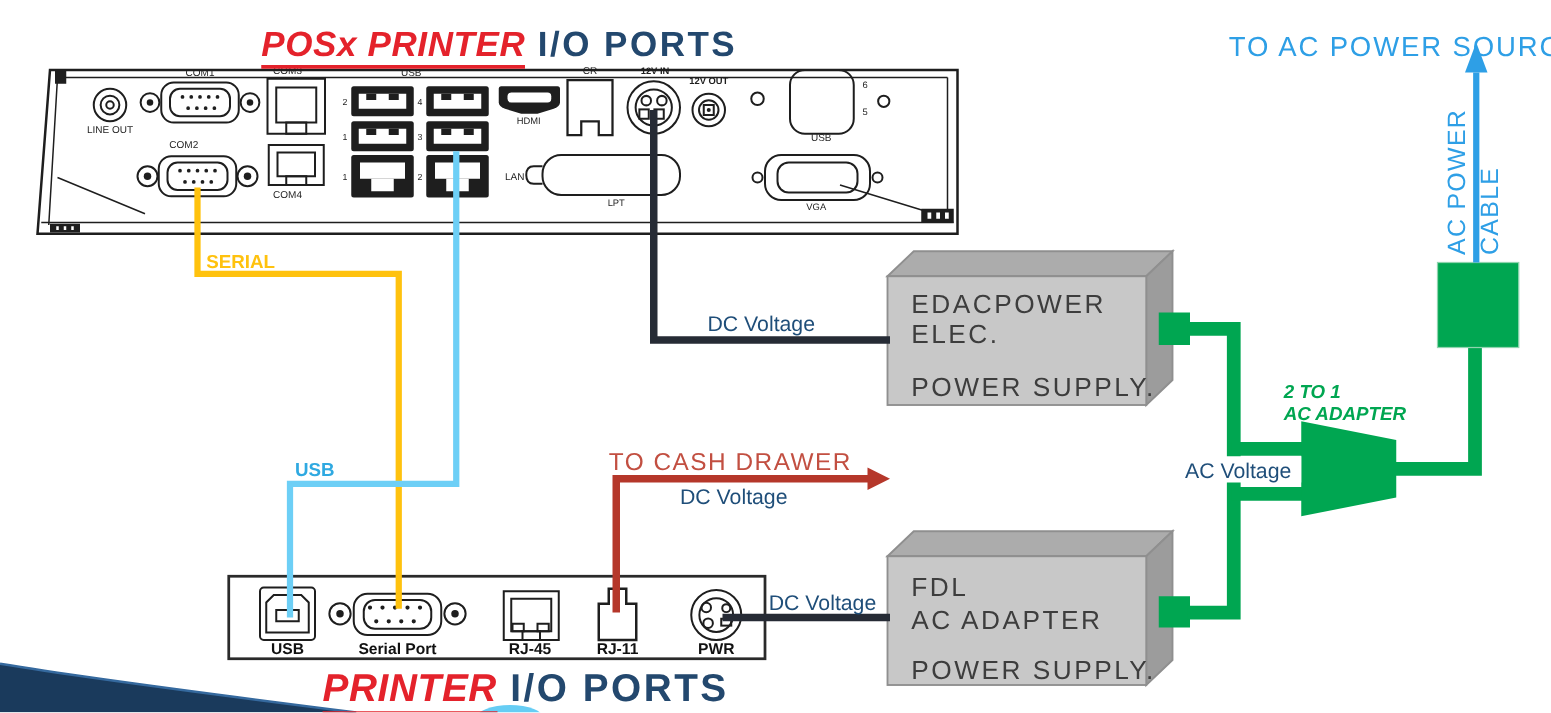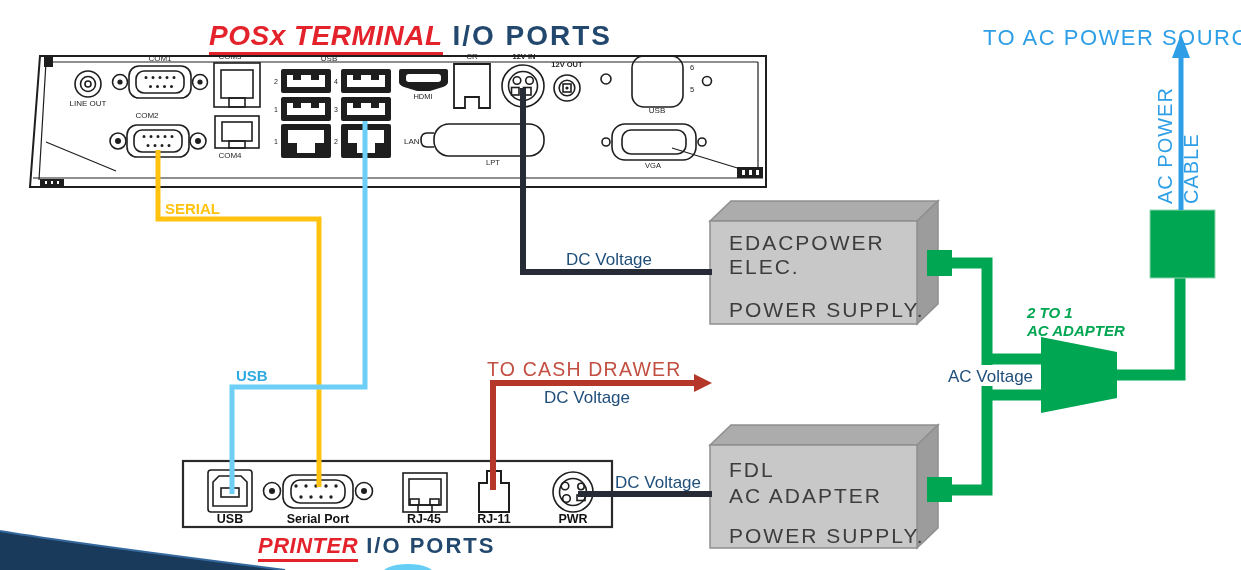--- a/index.html
+++ b/index.html
@@ -45,21 +45,21 @@
   .greenlbl{font-size:15px;font-weight:bold;font-style:italic;fill:var(--green);}
   .cyanlbl{font-size:22px;fill:var(--arrow_blue);letter-spacing:1.5px;}
   .vert{font-size:20px;fill:var(--arrow_blue);letter-spacing:1px;}
   .serial-lbl{font-size:15px;font-weight:bold;fill:var(--yellow);}
   .usb-lbl{font-size:15px;font-weight:bold;fill:var(--label_blue);}
 
   
   .big-title{position:absolute;font-size:28px;line-height:1.12;white-space:nowrap;}
   .title-em{color:var(--red);font-weight:bold;font-style:italic;border-bottom:3.5px solid var(--red);padding-bottom:1px;letter-spacing:.5px;}
   .title-rest{color:var(--navy_title);letter-spacing:2px;font-weight:700;}
-  #printer-title{font-size:22px;}
+  #printer-title{font-size:31px;}
 
   .wedge{fill:var(--wedge);}
   .wedge-edge{stroke:var(--wedge_edge);stroke-width:2;fill:none;}
   .blob{fill:var(--cyan_blob);}
 </style>
 </head>
 <body>
 
 <div class="stage">
 
@@ -323,19 +323,19 @@
   <text class="vert" transform="translate(1198,204) rotate(-90)">CABLE</text>
 
   <g>
     <path class="wedge" d="M0,531 C60,541 150,553 285,570 L0,570 Z"></path>
     <path class="wedge-edge" d="M0,531 C60,541 150,553 285,570"></path>
   </g>
   <ellipse class="blob" cx="408" cy="575" rx="27" ry="11"></ellipse>
 </svg>
 
   <div class="big-title" id="terminal-title" style="left:209px;top:20px;">
-    <span class="title-em">POSx TERMINAL</span><span class="title-rest">&nbsp;<span>I/O PORTS</span></span>
+    <span class="title-em">POSx PRINTER</span><span class="title-rest">&nbsp;<span>I/O PORTS</span></span>
   </div>
   <div class="big-title" id="printer-title" style="left:258px;top:534px;">
     <span class="title-em">PRINTER</span><span class="title-rest">&nbsp;<span>I/O PORTS</span></span>
   </div>
 
 </div>
 
 </body></html>

